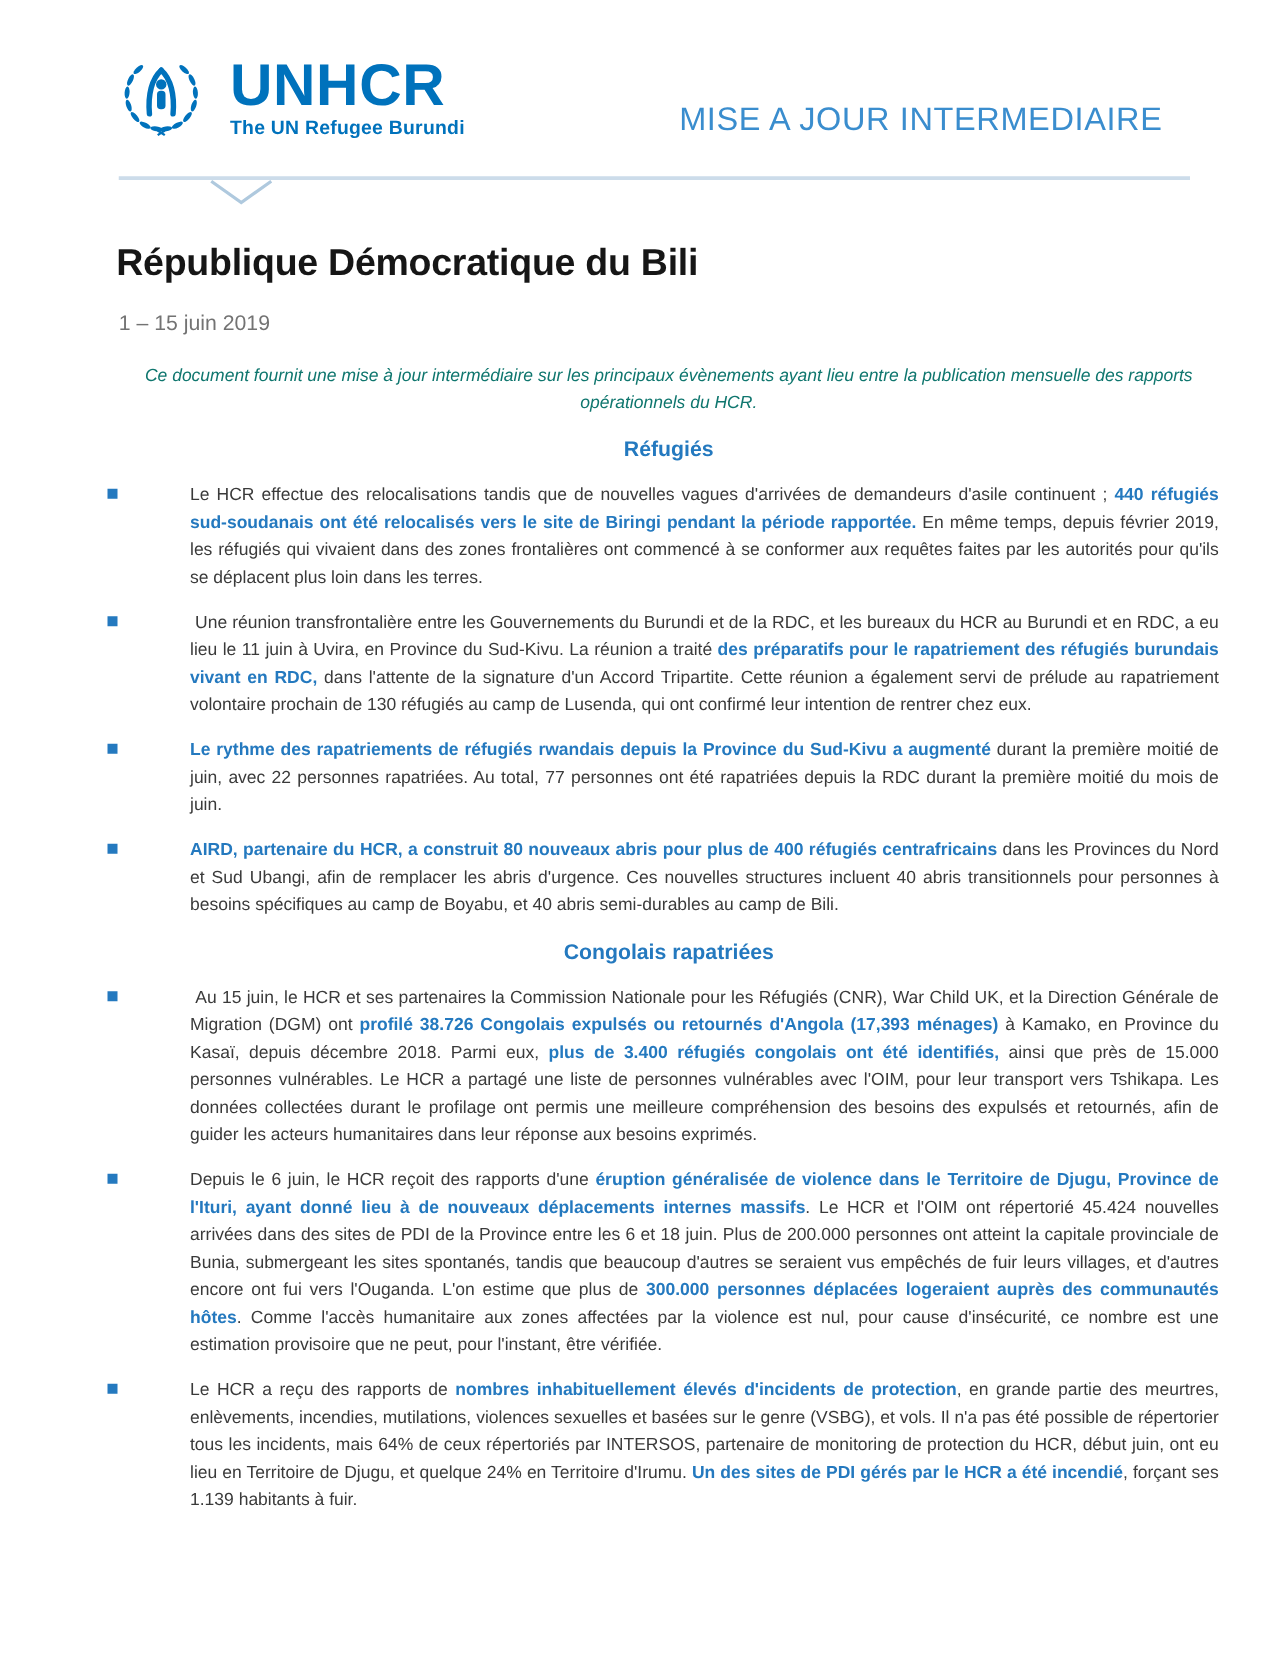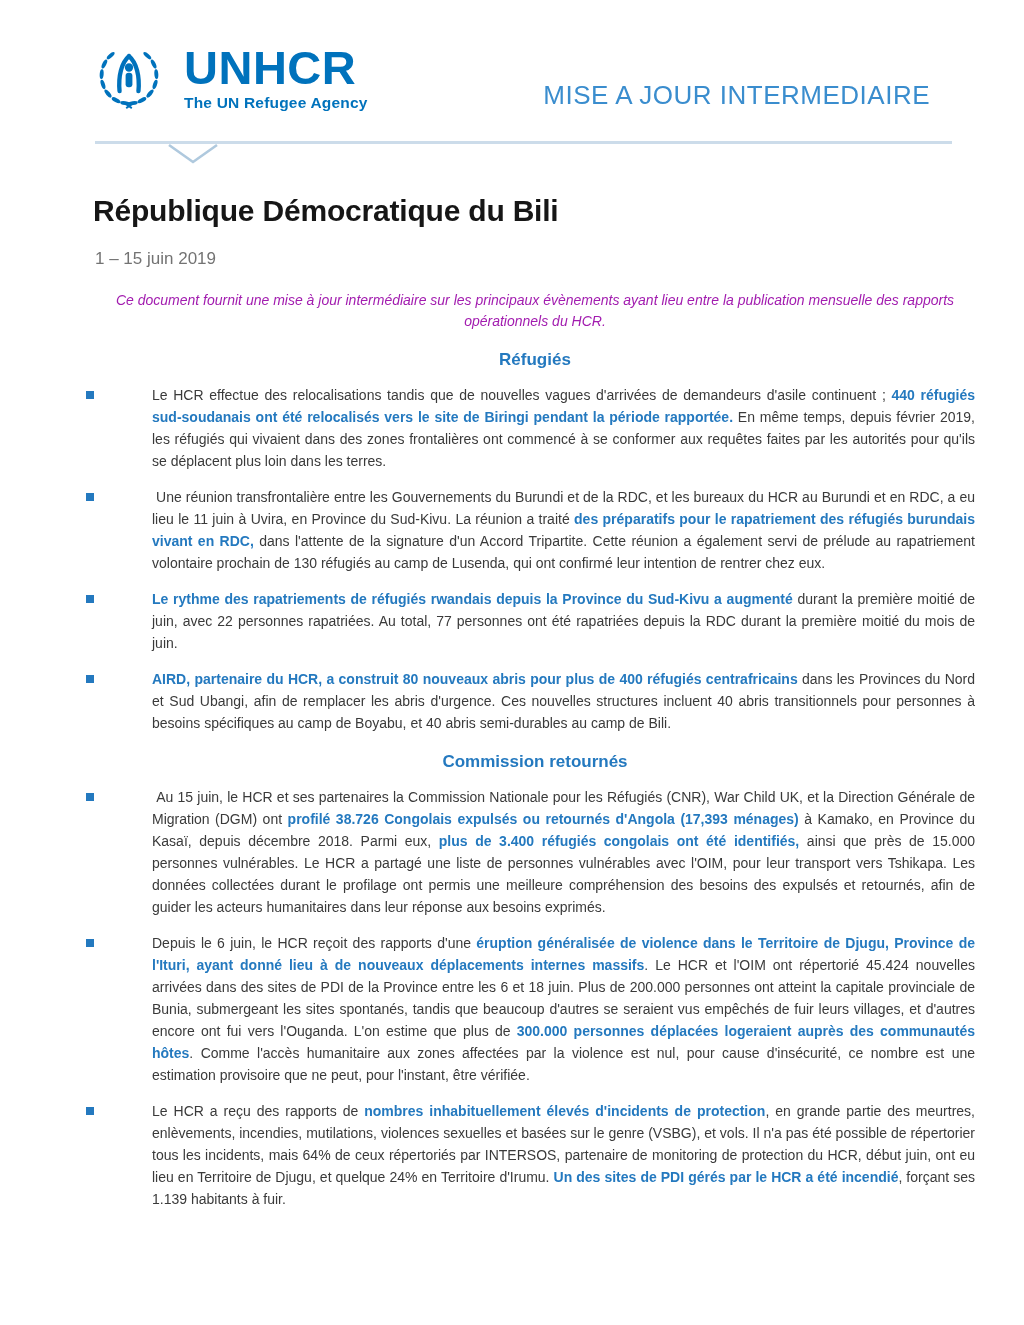--- a/index.html
+++ b/index.html
@@ -49,21 +49,21 @@
     position:absolute;left:93px;top:194px;
     font-size:30px;font-weight:bold;color:#161616;letter-spacing:-0.2px;
   }
   .date-range{
     position:absolute;left:95px;top:249px;
     font-size:17px;color:#737373;
   }
   .intro{
     position:absolute;left:95px;top:290px;width:880px;
     text-align:center;font-style:italic;
-    font-size:14px;line-height:1.5;color:#a21caf;
+    font-size:14px;line-height:1.5;color:#0f766e;
   }
   .sections{
     position:absolute;left:86px;top:338px;width:889px;margin-top:12px;
   }
   .section-heading{
     text-align:center;padding-left:9px;
     color:var(--heading-blue);font-weight:bold;font-size:17px;
     margin:18px 0 14px;
   }
   .section-heading:first-child{margin-top:0;}
@@ -113,21 +113,21 @@
         <ellipse cx="36" cy="7" rx="5.2" ry="2.1" transform="rotate(64 36 36)"></ellipse>
         <ellipse cx="36" cy="7" rx="5.2" ry="2.1" transform="rotate(86 36 36)"></ellipse>
         <ellipse cx="36" cy="7" rx="5.2" ry="2.1" transform="rotate(108 36 36)"></ellipse>
         <ellipse cx="36" cy="7" rx="5.2" ry="2.1" transform="rotate(130 36 36)"></ellipse>
         <ellipse cx="36" cy="7" rx="5.2" ry="2.1" transform="rotate(152 36 36)"></ellipse>
         <ellipse cx="36" cy="7" rx="5.2" ry="2.1" transform="rotate(172 36 36)"></ellipse>
       </g>
     </svg>
     <div class="logo-text">
       <div class="logo-brand">UNHCR</div>
-      <div class="logo-tagline">The UN Refugee Agency</div>
+      <div class="logo-tagline">The UN Refugee Burundi</div>
     </div>
   </div>
   <div class="doc-type">MISE A JOUR INTERMEDIAIRE</div>
 </div>
 
 <div class="divider"></div>
 <svg class="chevron" viewBox="0 0 52 24" aria-hidden="true">
   <polyline points="2,2 26,19 50,2" fill="none" stroke="#AFC9DE" stroke-width="2.6" stroke-linejoin="miter"></polyline>
 </svg>
 
@@ -146,21 +146,21 @@
       <div class="bullet-text"><span class="plain">&nbsp;Une réunion transfrontalière entre les Gouvernements du Burundi et de la RDC, et les bureaux du HCR au Burundi et en RDC, a eu lieu le 11 juin à Uvira, en Province du Sud-Kivu. La réunion a traité </span><span class="hl">des préparatifs pour le rapatriement des réfugiés burundais vivant en RDC,</span><span class="plain"> dans l'attente de la signature d'un Accord Tripartite. Cette réunion a également servi de prélude au rapatriement volontaire prochain de 130 réfugiés au camp de Lusenda, qui ont confirmé leur intention de rentrer chez eux.</span></div>
     </div>
     <div class="bullet">
       <span class="marker"></span>
       <div class="bullet-text"><span class="hl">Le rythme des rapatriements de réfugiés rwandais depuis la Province du Sud-Kivu a augmenté</span><span class="plain"> durant la première moitié de juin, avec 22 personnes rapatriées. Au total, 77 personnes ont été rapatriées depuis la RDC durant la première moitié du mois de juin.</span></div>
     </div>
     <div class="bullet">
       <span class="marker"></span>
       <div class="bullet-text"><span class="hl">AIRD, partenaire du HCR, a construit 80 nouveaux abris pour plus de 400 réfugiés centrafricains</span><span class="plain"> dans les Provinces du Nord et Sud Ubangi, afin de remplacer les abris d'urgence. Ces nouvelles structures incluent 40 abris transitionnels pour personnes à besoins spécifiques au camp de Boyabu, et 40 abris semi-durables au camp de Bili.</span></div>
     </div>
-    <div class="section-heading">Commission retournés</div>
+    <div class="section-heading">Congolais rapatriées</div>
     <div class="bullet">
       <span class="marker"></span>
       <div class="bullet-text"><span class="plain">&nbsp;Au 15 juin, le HCR et ses partenaires la Commission Nationale pour les Réfugiés (CNR), War Child UK, et la Direction Générale de Migration (DGM) ont </span><span class="hl">profilé 38.726 Congolais expulsés ou retournés d'Angola (17,393 ménages)</span><span class="plain"> à Kamako, en Province du Kasaï, depuis décembre 2018. Parmi eux, </span><span class="hl">plus de 3.400 réfugiés congolais ont été identifiés,</span><span class="plain"> ainsi que près de 15.000 personnes vulnérables. Le HCR a partagé une liste de personnes vulnérables avec l'OIM, pour leur transport vers Tshikapa. Les données collectées durant le profilage ont permis une meilleure compréhension des besoins des expulsés et retournés, afin de guider les acteurs humanitaires dans leur réponse aux besoins exprimés.</span></div>
     </div>
     <div class="bullet">
       <span class="marker"></span>
       <div class="bullet-text"><span class="plain">Depuis le 6 juin, le HCR reçoit des rapports d'une </span><span class="hl">éruption généralisée de violence dans le Territoire de Djugu, Province de l'Ituri, ayant donné lieu à de nouveaux déplacements internes massifs</span><span class="plain">. Le HCR et l'OIM ont répertorié 45.424 nouvelles arrivées dans des sites de PDI de la Province entre les 6 et 18 juin. Plus de 200.000 personnes ont atteint la capitale provinciale de Bunia, submergeant les sites spontanés, tandis que beaucoup d'autres se seraient vus empêchés de fuir leurs villages, et d'autres encore ont fui vers l'Ouganda. L'on estime que plus de </span><span class="hl">300.000 personnes déplacées logeraient auprès des communautés hôtes</span><span class="plain">. Comme l'accès humanitaire aux zones affectées par la violence est nul, pour cause d'insécurité, ce nombre est une estimation provisoire que ne peut, pour l'instant, être vérifiée.</span></div>
     </div>
     <div class="bullet">
       <span class="marker"></span>

